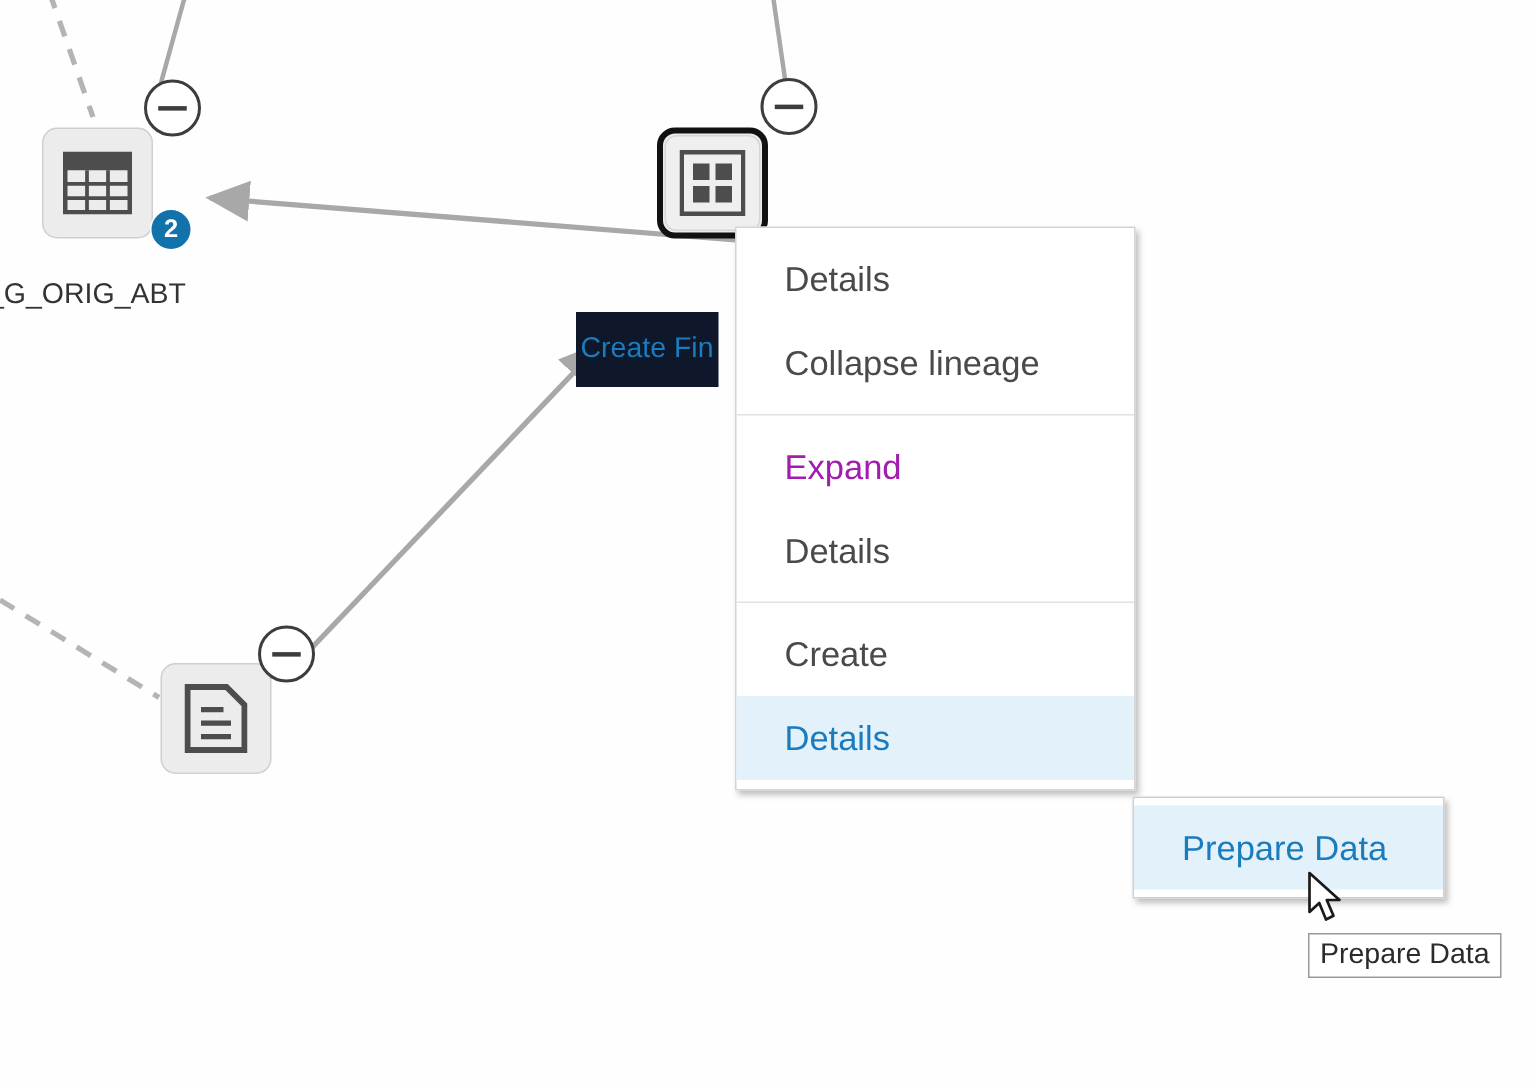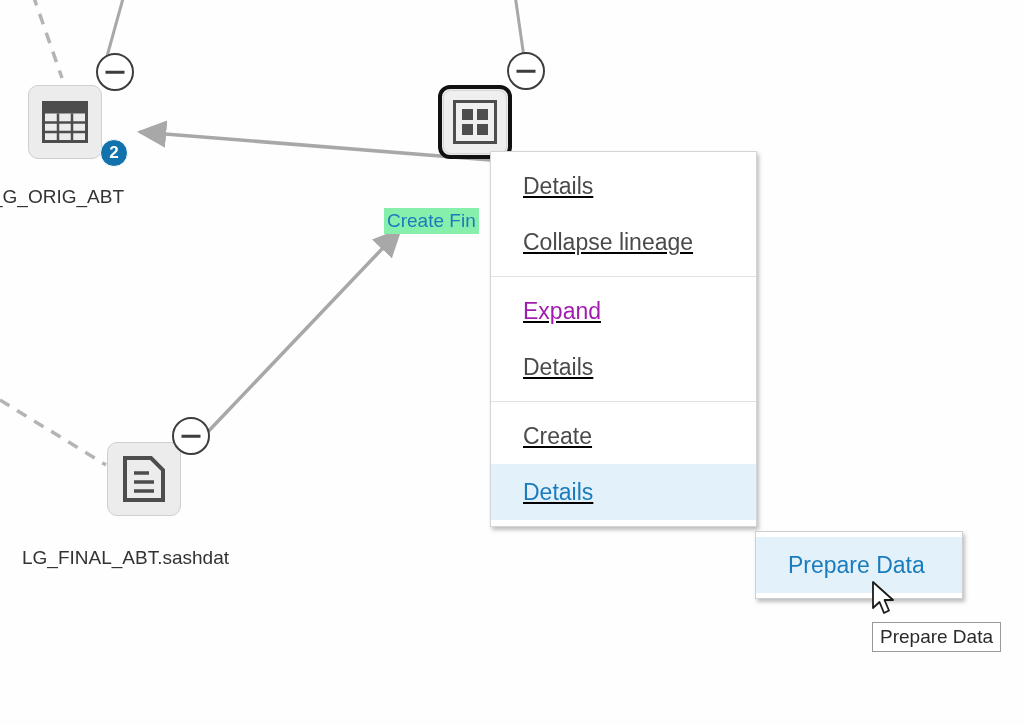--- a/index.html
+++ b/index.html
@@ -64,22 +64,22 @@
   }
 
   .node-label {
     position: absolute;
     font-size: 19px;
     color: #333333;
     white-space: nowrap;
   }
   .node-label.selected-label {
     color: #1a7bbd;
-    background: #86efac;
-    padding: 2px 3px;
+    background: #0f172a;
+    padding: 14px 3px;
   }
 
   
   .collapse-badge {
     position: absolute;
     width: 38px;
     height: 38px;
     border-radius: 50%;
     background: #ffffff;
     border: 2.5px solid #3d3d3d;
@@ -114,21 +114,20 @@
   }
 
   
   .context-menu {
     position: absolute;
     background: #ffffff;
     border: 1px solid #d4d4d4;
     box-shadow: 2px 3px 4px rgba(0,0,0,0.25);
     box-sizing: border-box;
     padding: 6px 0;
-    text-decoration: underline;
   }
   .menu-item {
     position: relative;
     height: 56px;
     line-height: 56px;
     padding: 0 22px 0 32px;
     font-size: 23px;
     color: #4a4a4a;
     white-space: nowrap;
     box-sizing: border-box;
@@ -240,21 +239,20 @@
     <div class="node-box">
       <svg class="node-icon" width="42" height="46" viewBox="0 0 42 46">
         <path d="M2,2 H28 L40,14 V44 H2 Z" fill="none" stroke="#4d4d4d" stroke-width="4" stroke-linejoin="miter"></path>
         <line x1="11" y1="17" x2="26" y2="17" stroke="#4d4d4d" stroke-width="3.5"></line>
         <line x1="11" y1="26" x2="31" y2="26" stroke="#4d4d4d" stroke-width="3.5"></line>
         <line x1="11" y1="35" x2="31" y2="35" stroke="#4d4d4d" stroke-width="3.5"></line>
       </svg>
     </div>
     <div class="collapse-badge" style="left:65px; top:-25px;"></div>
   </div>
-  <div class="node-label" style="left:22px; top:547px;">LG_FINAL_ABT.sashdat</div>
 
   <div class="context-menu" id="context-menu" style="left:490px; top:151px; width:267px;">
       <div class="menu-item">Details</div>
       <div class="menu-item">Collapse lineage</div>
       <div class="menu-sep"></div>
       <div class="menu-item disabled">Expand</div>
       <div class="menu-item">Details</div>
       <div class="menu-sep"></div>
       <div class="menu-item">Create</div>
       <div class="menu-item highlighted">Details</div>

